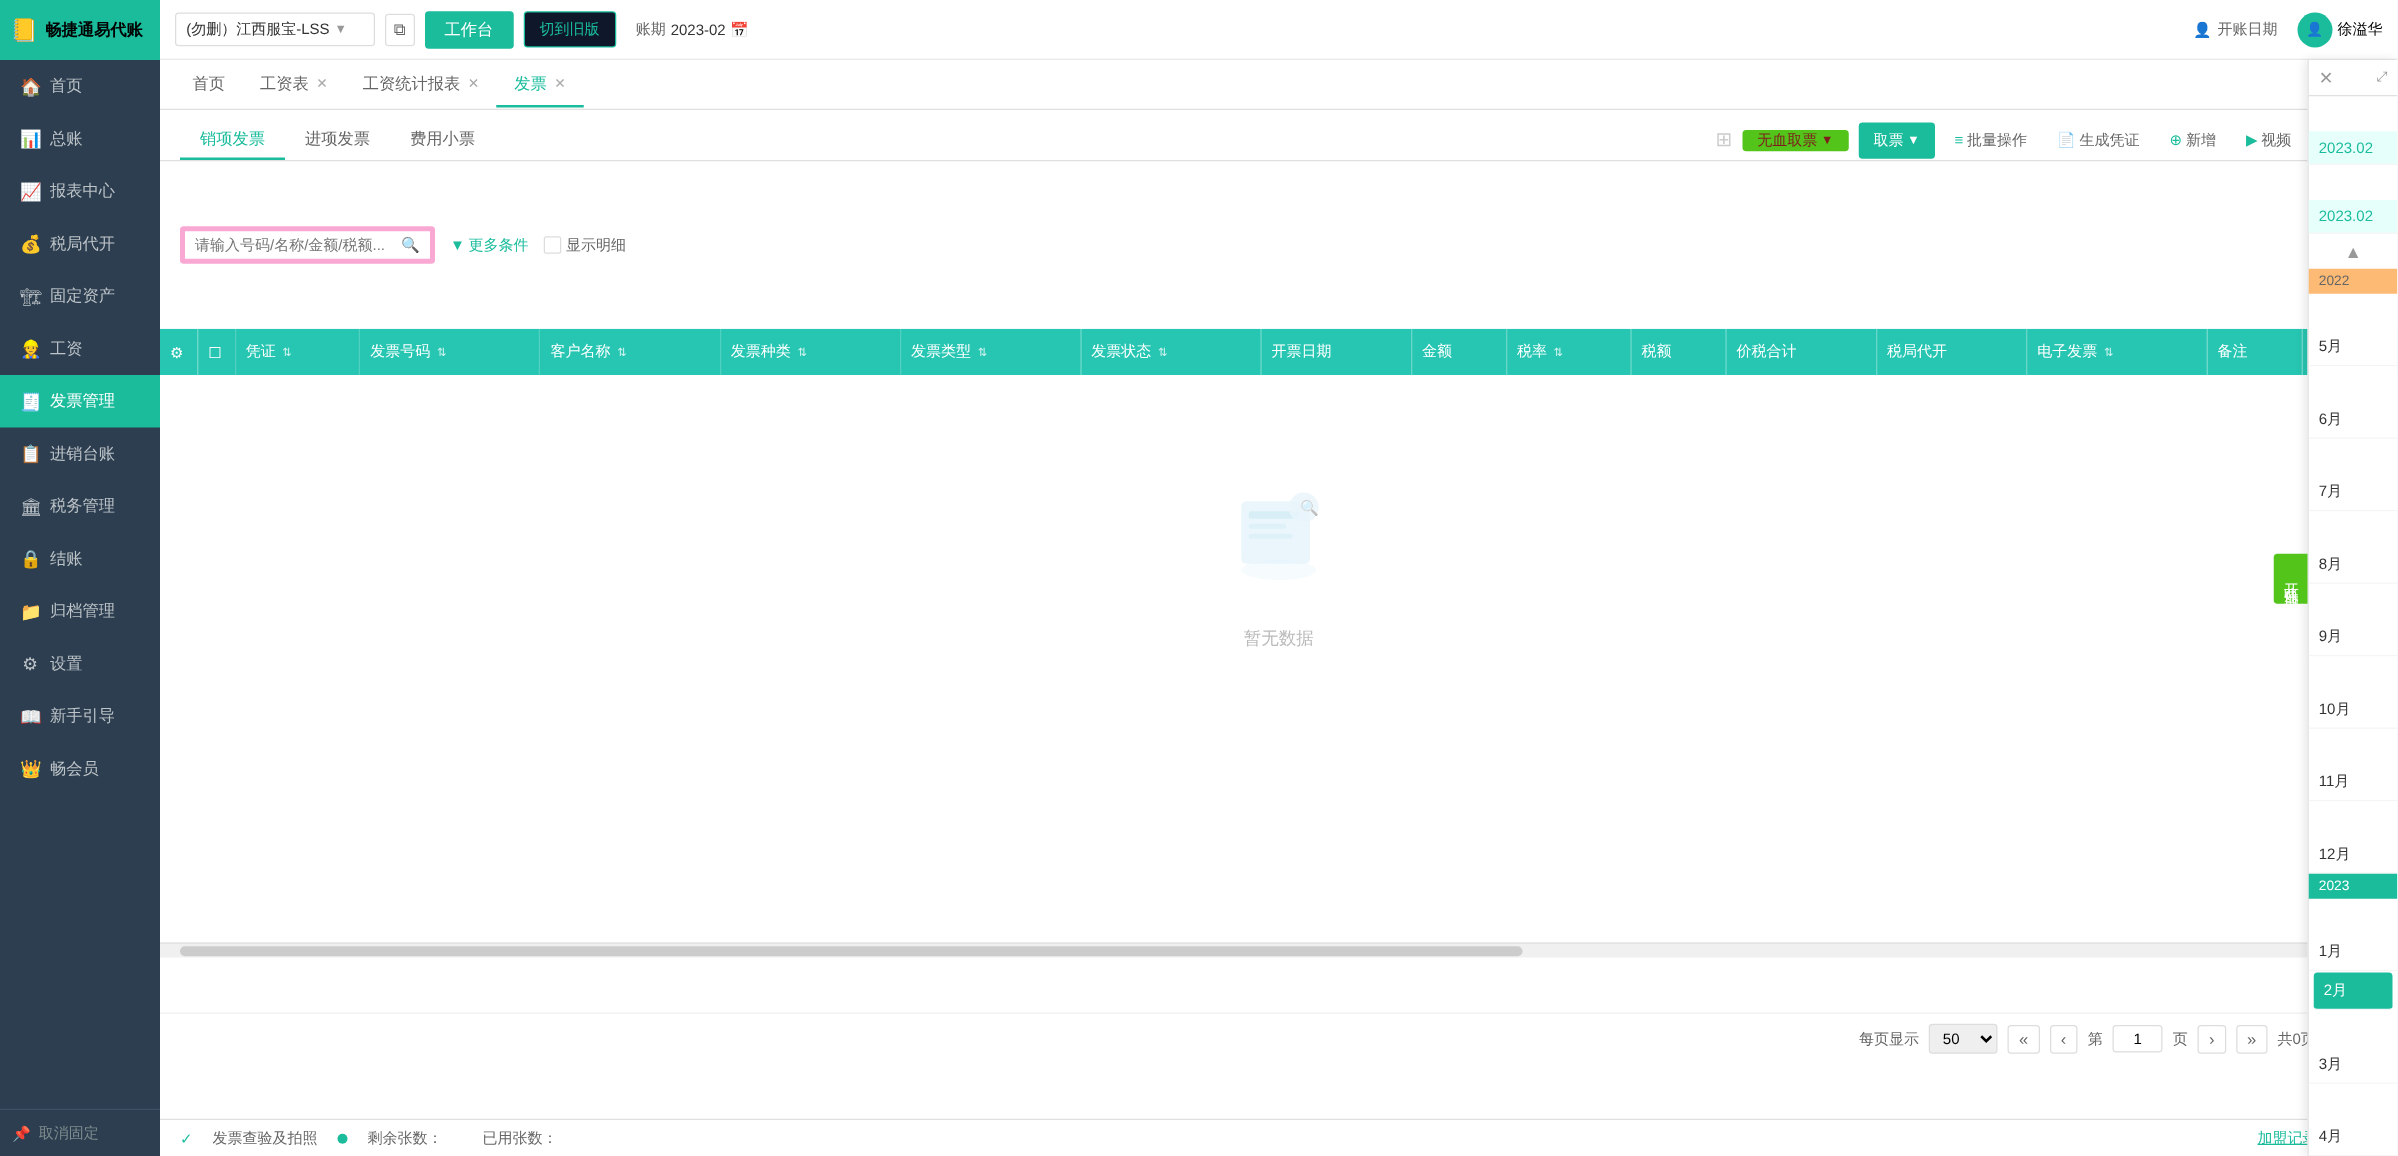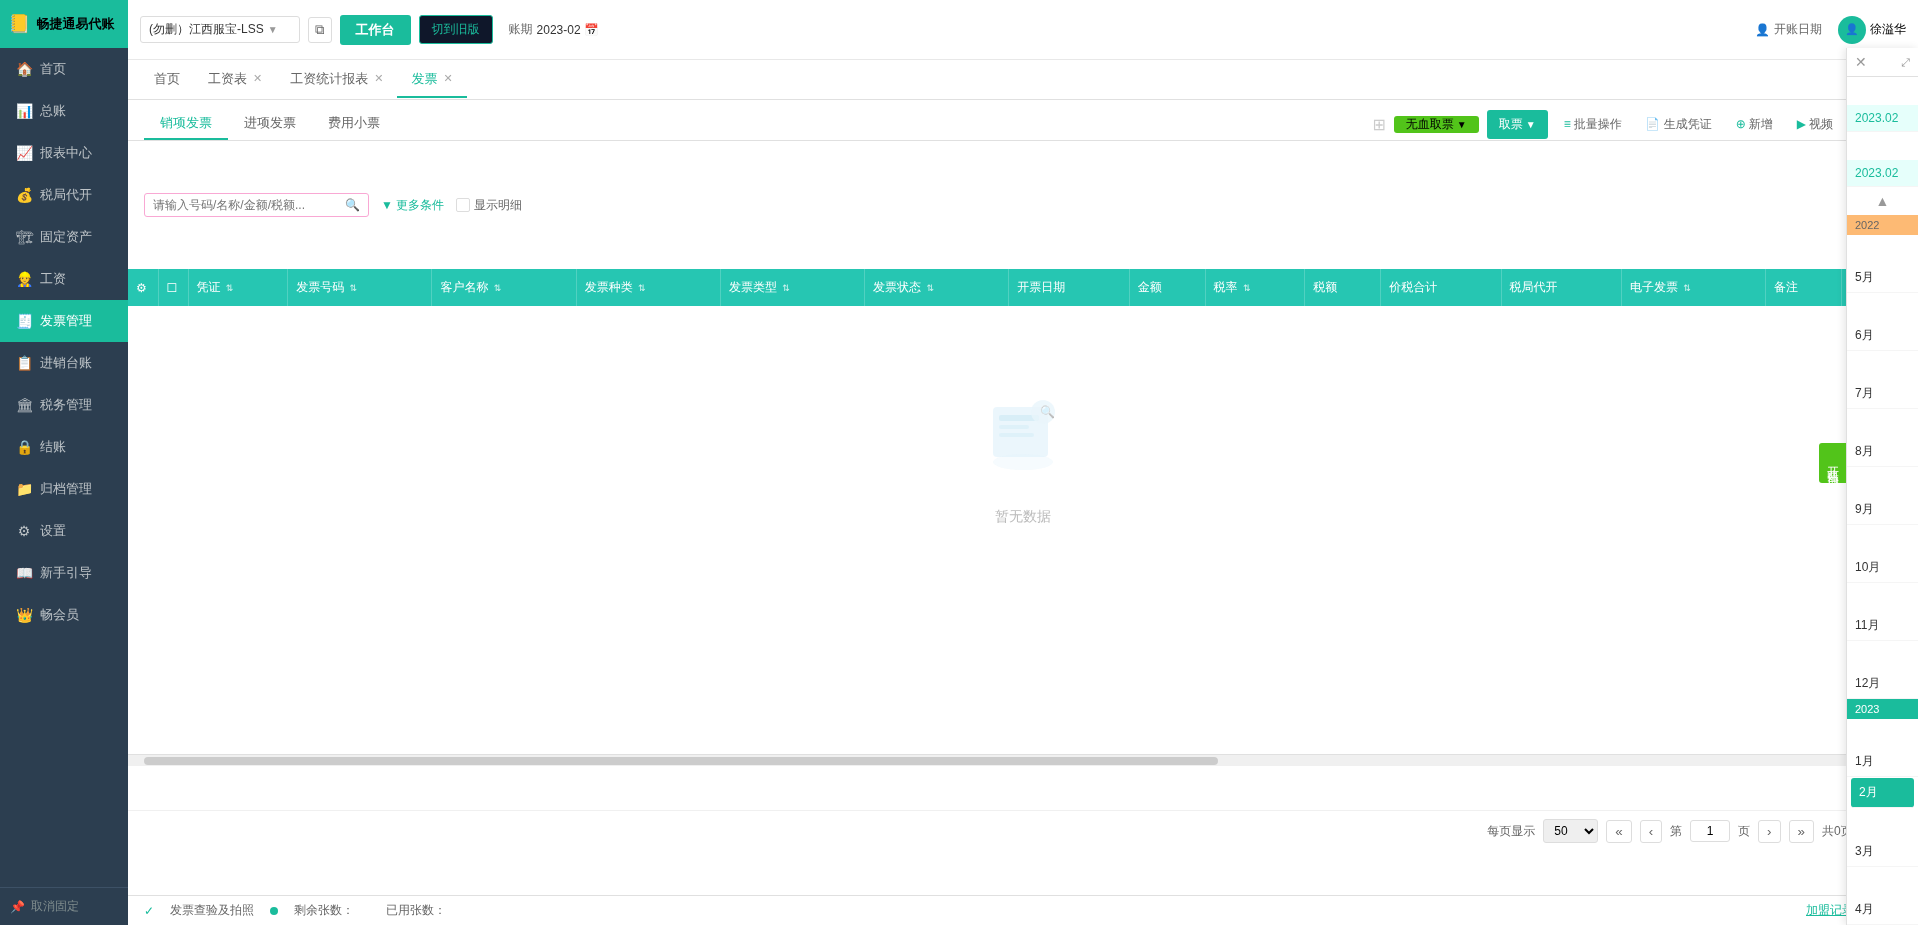--- a/index.html
+++ b/index.html
@@ -11,52 +11,52 @@
     .sidebar-logo-text { color: #000000; font-size: 13px; font-weight: bold; }
     .sidebar-item { display: flex; align-items: center; gap: 8px; padding: 12px 16px; color: #bdc3c7; cursor: pointer; font-size: 13px; }
     .sidebar-item.active { background: #1abc9c; color: white; }
     .sidebar-item .icon { font-size: 14px; width: 16px; text-align: center; }
     .sidebar-bottom { margin-top: auto; padding: 10px; display: flex; align-items: center; gap: 6px; color: #7f8c8d; cursor: pointer; font-size: 12px; border-top: 1px solid #3d5166; }
 
     
     .main { flex: 1; display: flex; flex-direction: column; overflow: hidden; position: relative; }
 
     
-    .topbar { background: white; height: 60px; display: flex; align-items: center; padding: 0 12px; gap: 8px; border-bottom: 1px solid #e8e8e8; flex-shrink: 0; }
+    .topbar { background: white; height: 48px; display: flex; align-items: center; padding: 0 12px; gap: 8px; border-bottom: 1px solid #e8e8e8; flex-shrink: 0; }
     .company-selector { display: flex; align-items: center; gap: 4px; border: 1px solid #ddd; padding: 4px 8px; border-radius: 3px; cursor: pointer; font-size: 12px; color: #333; min-width: 160px; }
     .copy-icon-btn { border: 1px solid #ddd; padding: 4px 6px; border-radius: 3px; cursor: pointer; background: white; color: #666; }
-    .workspace-btn { background: #1abc9c; color: white; border: none; padding: 6px 16px; border-radius: 3px; cursor: pointer; font-size: 13px; font-weight: bold; }
+    .workspace-btn { background: #1abc9c; color: white; border: none; padding: 6px 16px; border-radius: 3px; cursor: pointer; font-size: 13px; }
     .switch-old-btn { border: 1px solid #1abc9c; color: #1abc9c; background: #0f172a; padding: 5px 12px; border-radius: 3px; cursor: pointer; font-size: 12px; }
     .period-info { display: flex; align-items: center; gap: 4px; font-size: 12px; color: #666; margin-left: 8px; }
     .topbar-right { margin-left: auto; display: flex; align-items: center; gap: 16px; }
     .service-btn { display: flex; align-items: center; gap: 4px; color: #666; cursor: pointer; font-size: 12px; }
     .user-info { display: flex; align-items: center; gap: 4px; cursor: pointer; }
     .avatar { width: 28px; height: 28px; border-radius: 50%; background: #1abc9c; display: flex; align-items: center; justify-content: center; color: white; font-size: 11px; }
 
     
     .tabbar { background: white; display: flex; align-items: center; padding: 0 12px; border-bottom: 1px solid #e0e0e0; height: 40px; flex-shrink: 0; }
     .tab { display: flex; align-items: center; gap: 4px; padding: 8px 14px; cursor: pointer; font-size: 13px; color: #666; border-bottom: 2px solid transparent; }
     .tab.active { color: #1abc9c; border-bottom: 2px solid #1abc9c; }
     .tab .close { color: #aaa; font-size: 11px; cursor: pointer; margin-left: 2px; }
 
     
     .content-area { flex: 1; display: flex; flex-direction: column; overflow: hidden; background: white; gap: 44px; }
 
     
     .subtab-bar { display: flex; align-items: center; padding: 8px 16px 0; border-bottom: 1px solid #e0e0e0; background: white; flex-shrink: 0; }
     .subtab { padding: 6px 16px; cursor: pointer; font-size: 13px; color: #666; border-bottom: 2px solid transparent; }
     .subtab.active { color: #1abc9c; border-bottom: 2px solid #1abc9c; }
-    .btn-green { background: #52c41a; color: #000000; border: none; padding: 0 12px; border-radius: 3px; cursor: pointer; font-size: 12px; display: flex; align-items: center; gap: 3px; }
+    .btn-green { background: #52c41a; color: #7f1d1d; border: none; padding: 0 12px; border-radius: 3px; cursor: pointer; font-size: 12px; display: flex; align-items: center; gap: 3px; }
     .btn-teal { background: #1abc9c; color: white; border: none; padding: 6px 12px; border-radius: 3px; cursor: pointer; font-size: 12px; display: flex; align-items: center; gap: 3px; }
     .btn-text { background: none; border: none; color: #666; cursor: pointer; font-size: 12px; display: flex; align-items: center; gap: 3px; padding: 5px 8px; }
     .chevron-down { font-size: 10px; }
 
     
     .filter-bar { display: flex; align-items: center; padding: 8px 16px; gap: 12px; background: white; flex-shrink: 0; }
-    .search-input { display: flex; align-items: flex-end; border: 1px solid #f9a8d4; border-radius: 3px; padding: 4px 8px; width: 225px; gap: 4px; }
+    .search-input { display: flex; align-items: flex-end; border: 4px solid #f9a8d4; border-radius: 3px; padding: 4px 8px; width: 204px; gap: 4px; }
     .search-input input { border: none; outline: none; font-size: 12px; width: 100%; color: #999; }
     .more-filter { display: flex; align-items: center; gap: 3px; cursor: pointer; color: #1abc9c; font-size: 12px; }
     .show-detail { display: flex; align-items: center; gap: 4px; font-size: 12px; color: #666; cursor: pointer; }
     .checkbox { width: 14px; height: 14px; border: 1px solid #ddd; border-radius: 2px; display: inline-block; }
 
     
     .table-container { flex: 1; overflow: auto; background: white; }
     .data-table { width: 100%; border-collapse: collapse; font-size: 12px; }
     .data-table thead tr { background: #26c6b2; color: white; }
     .data-table thead th { padding: 10px 8px; text-align: left; font-weight: normal; white-space: nowrap; border-right: 1px solid rgba(255,255,255,0.2); }

